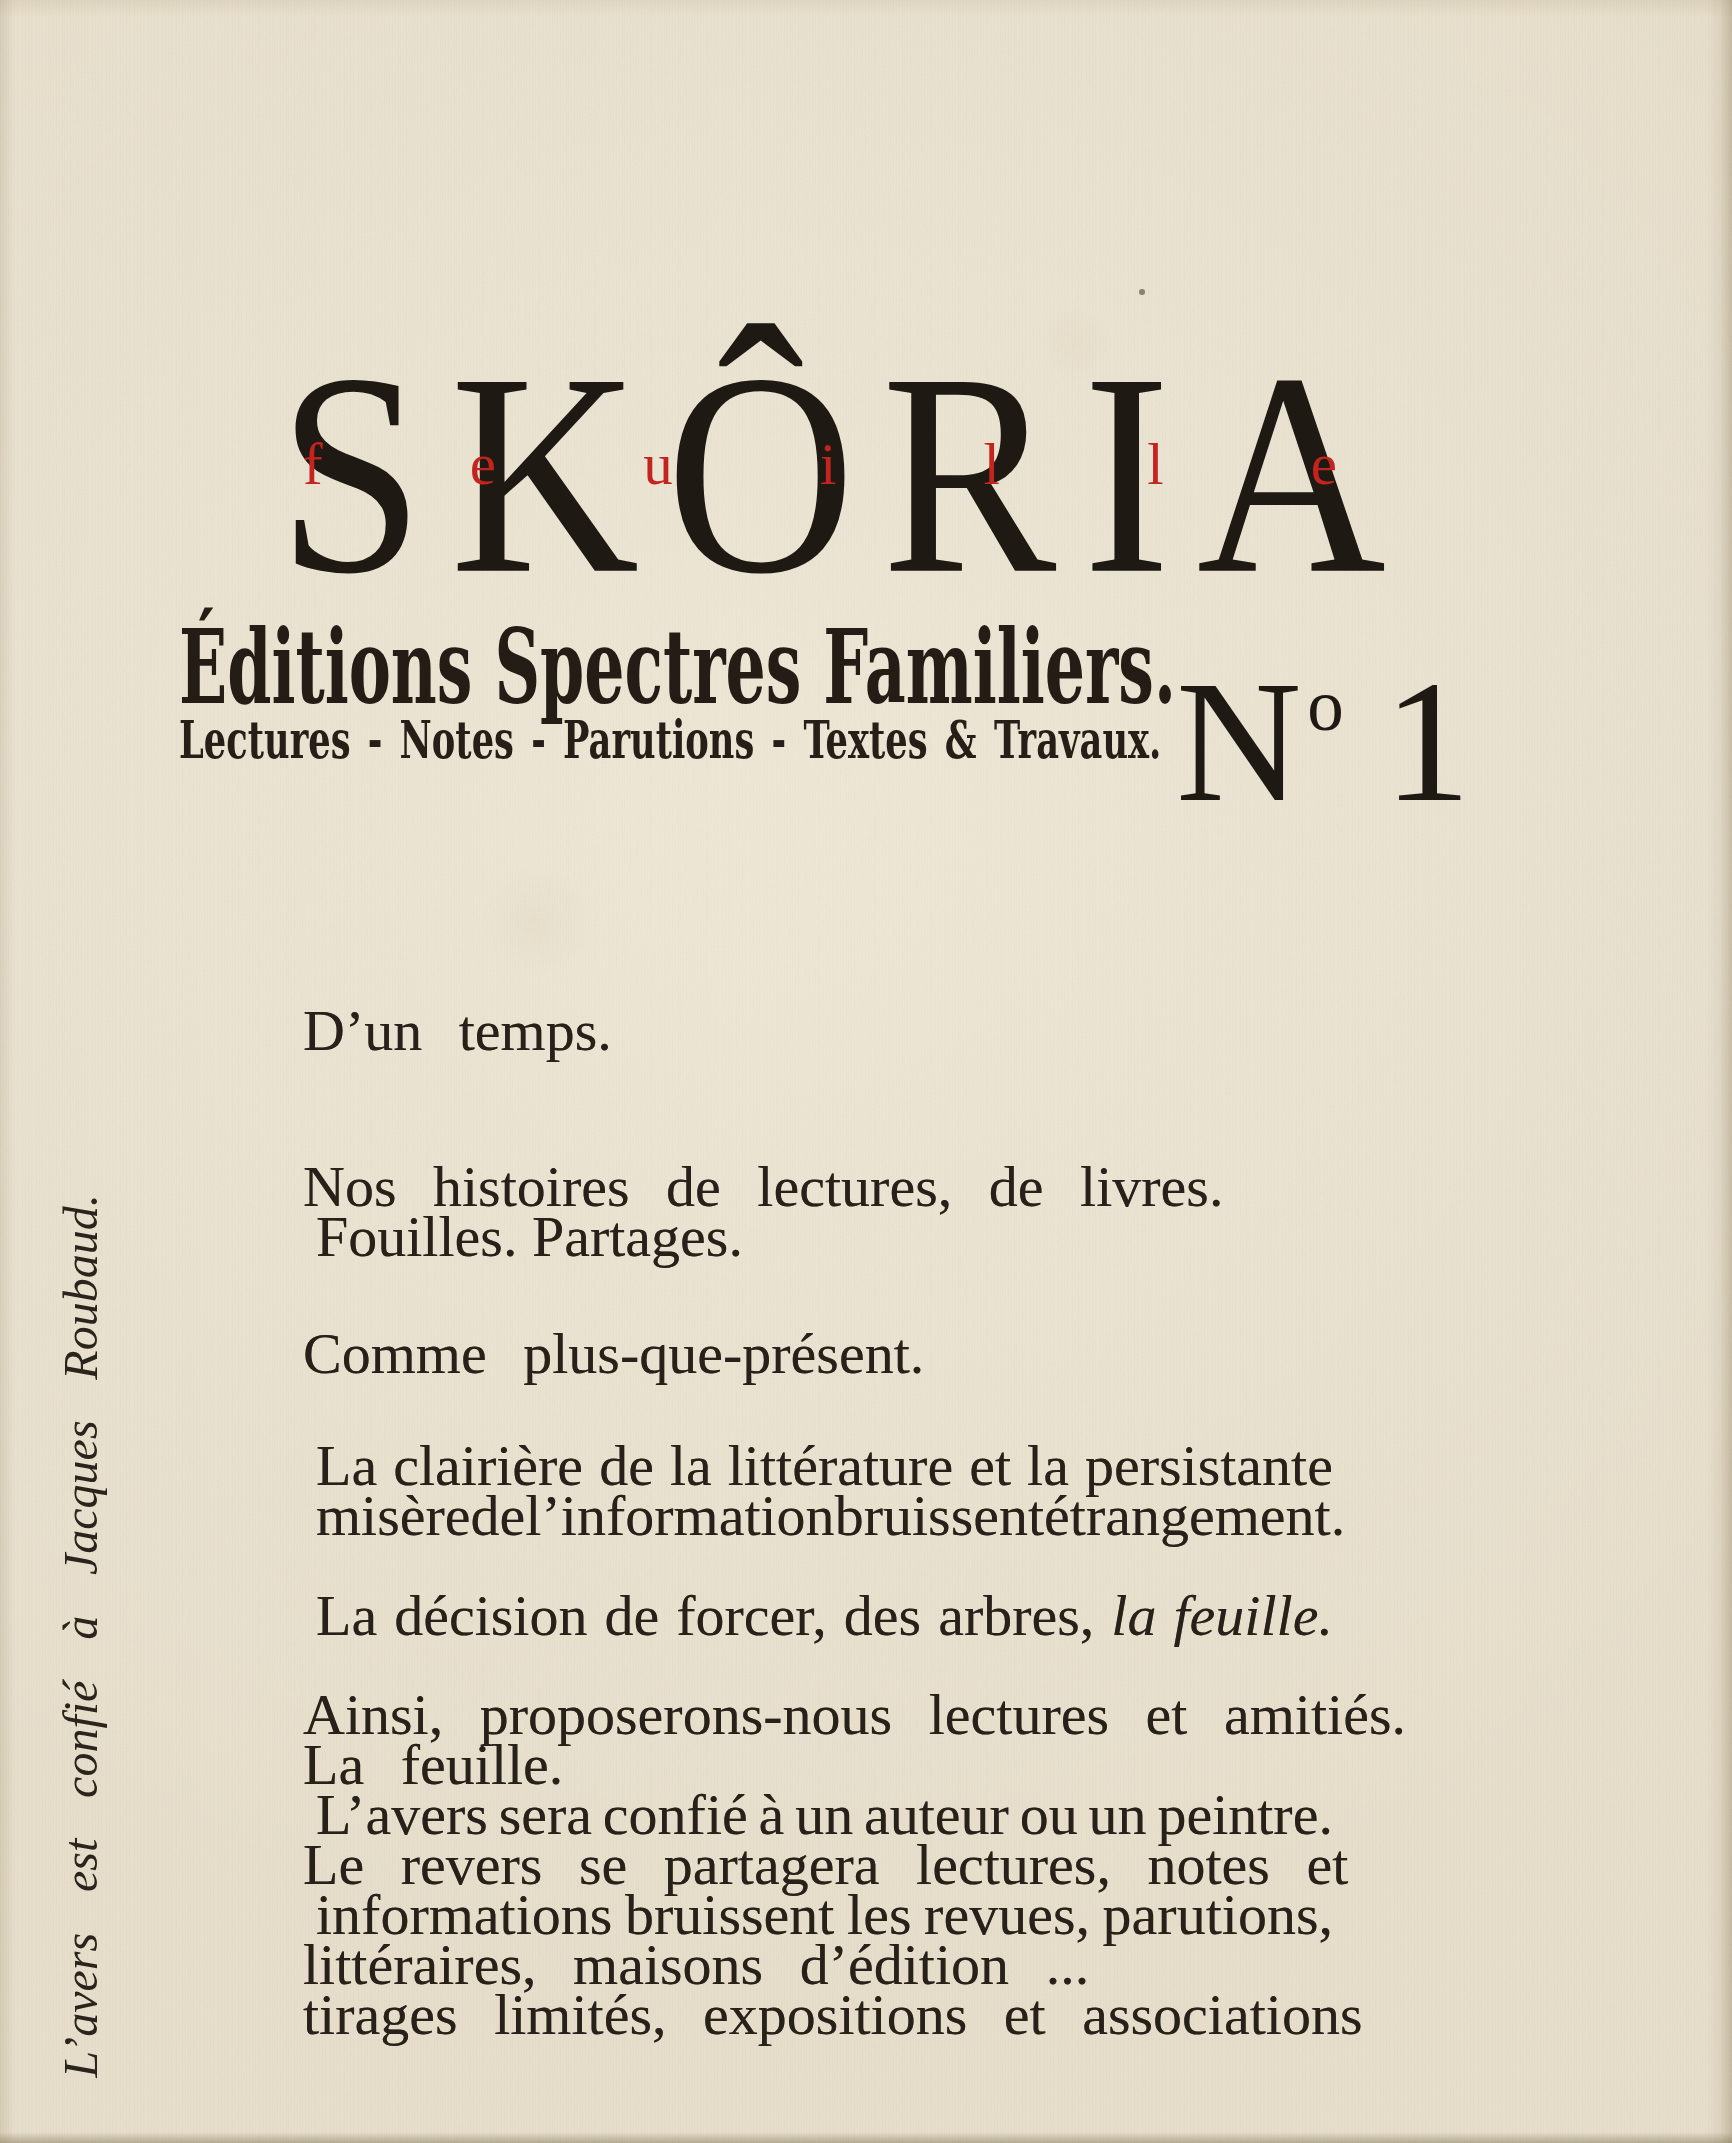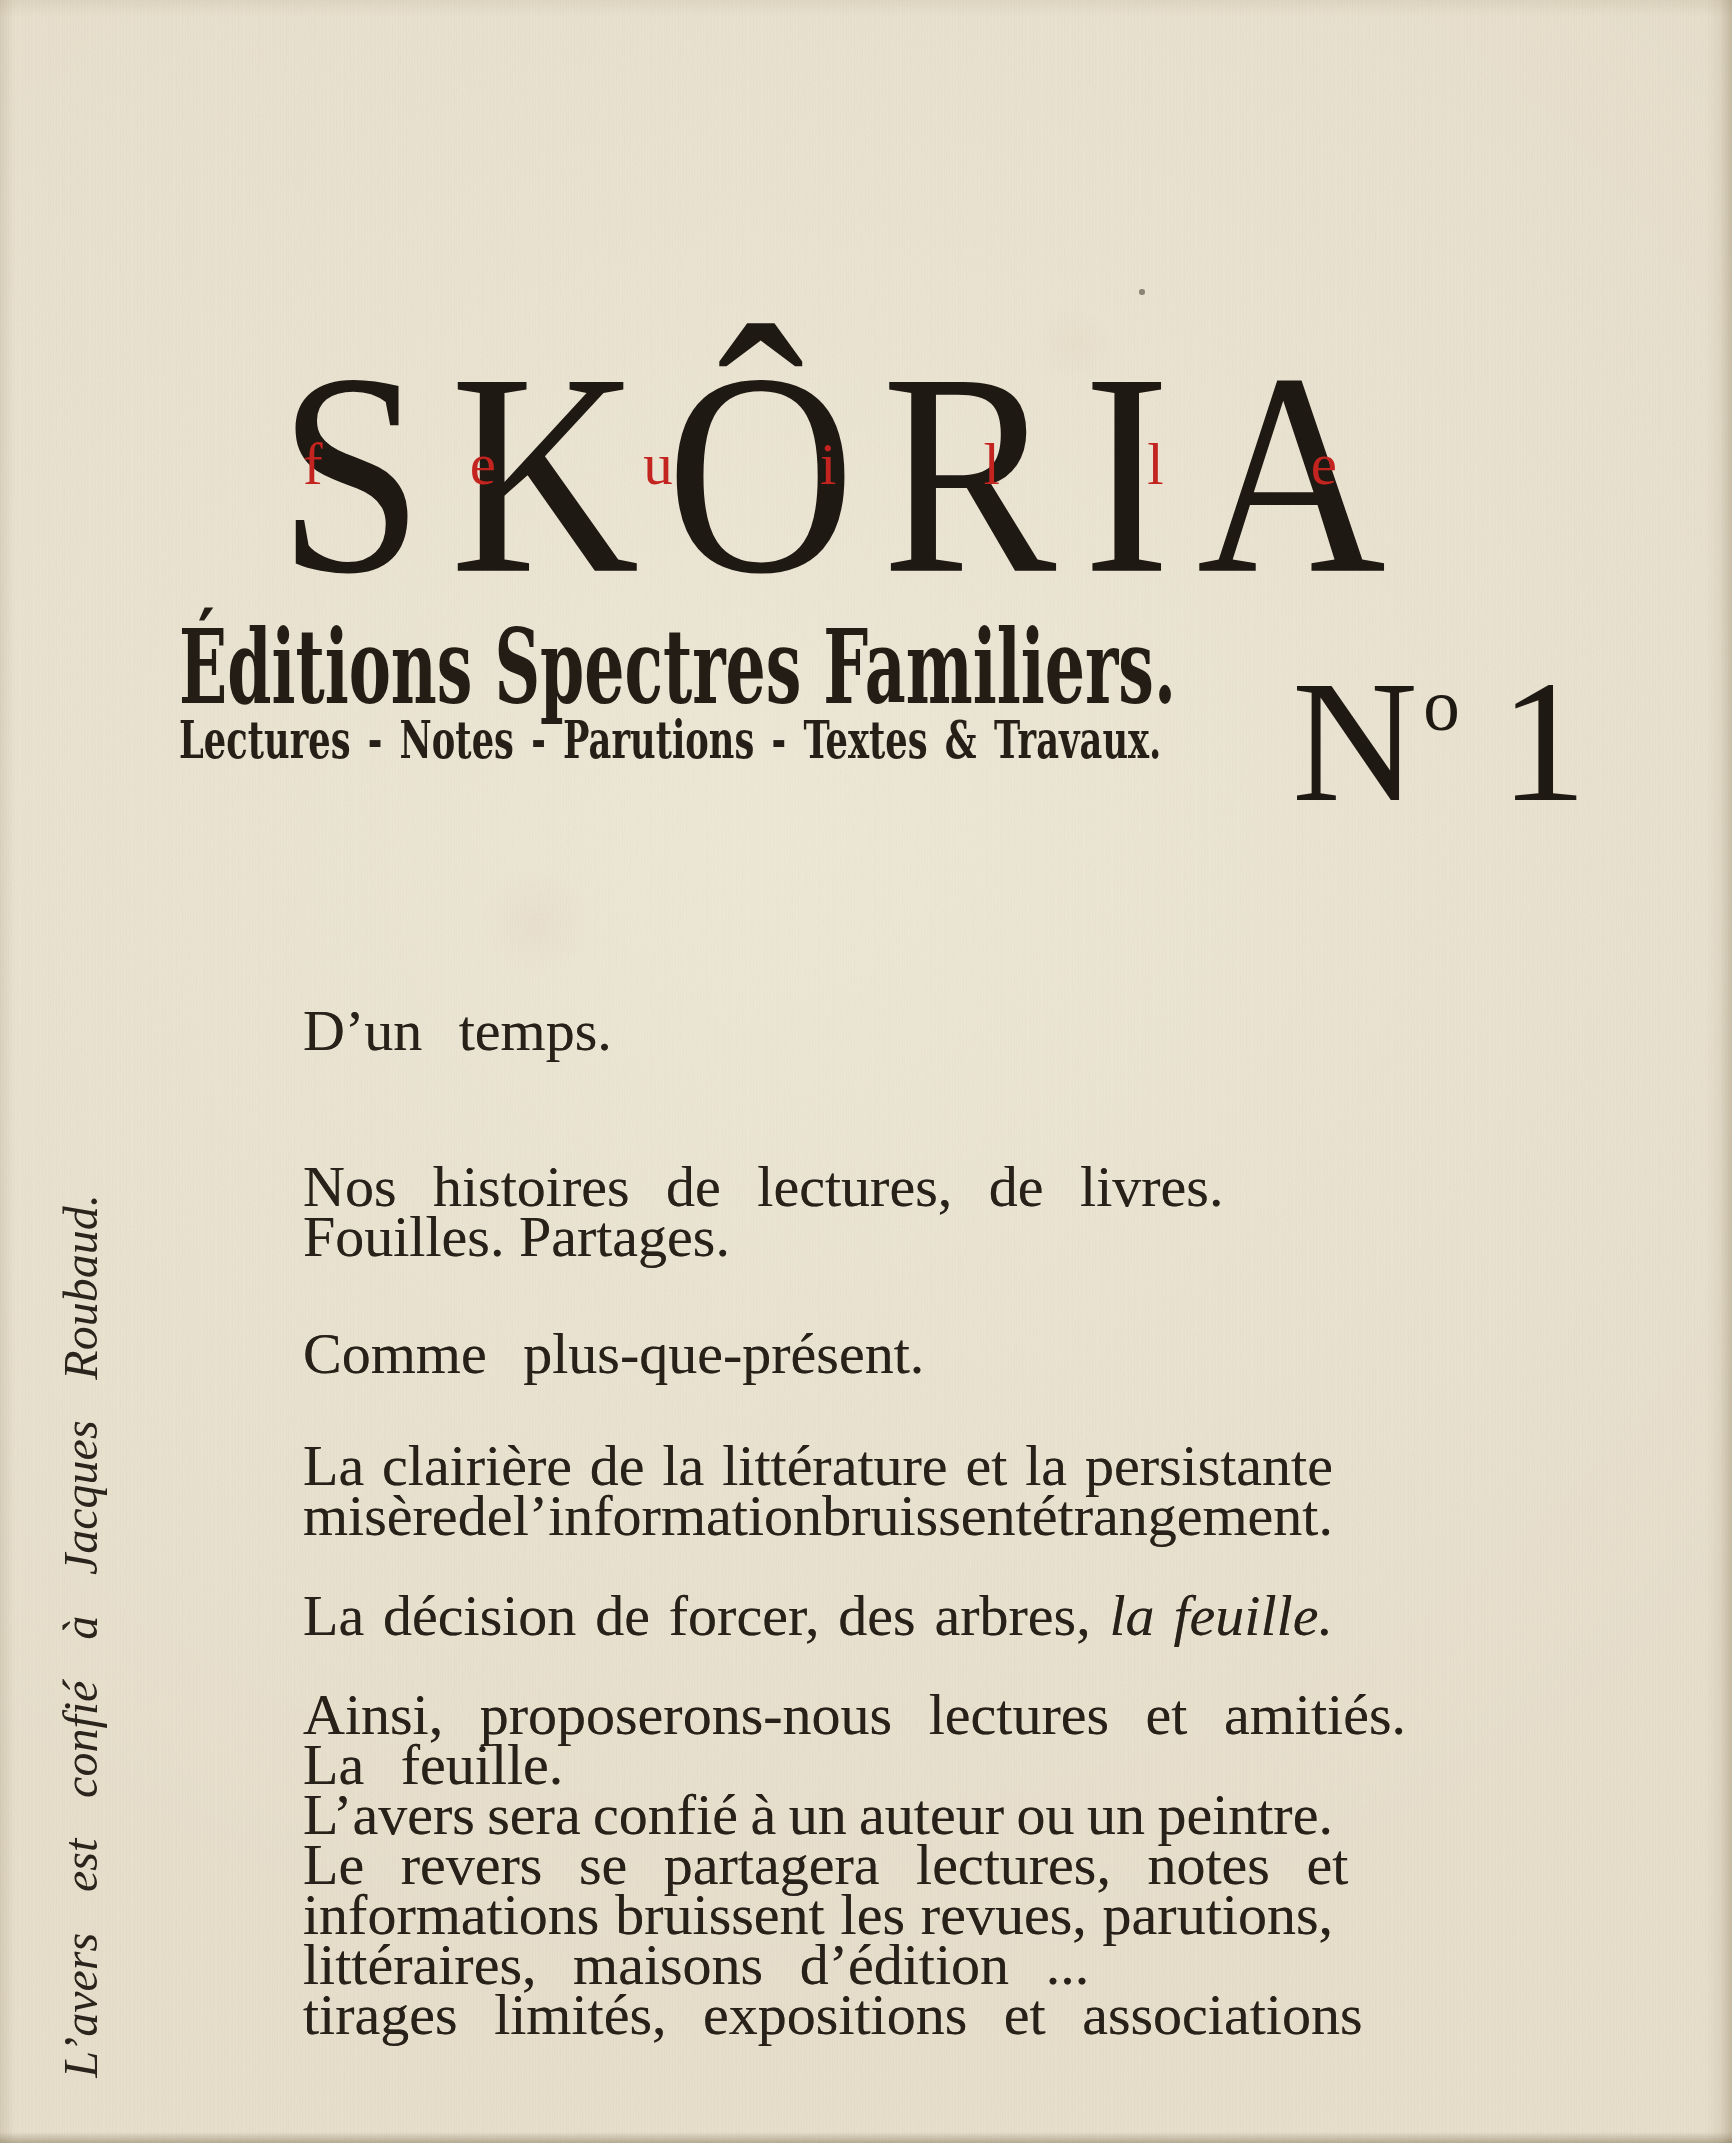--- a/index.html
+++ b/index.html
@@ -41,35 +41,35 @@
     font-size:103px;line-height:103px;white-space:nowrap;
     color:#231d15;
   }
   .tagline{
     position:absolute;left:179px;top:713px;
     font-family:"DejaVu Serif", serif;font-weight:700;
     font-size:53px;line-height:53px;white-space:nowrap;word-spacing:0.14em;
     color:#251f17;
   }
   .issue{
-    position:absolute;left:1292px;top:619px;
+    position:absolute;left:1176px;top:619px;
     font-size:174px;line-height:174px;white-space:nowrap;
     color:#1e1912;
   }
   .issue .ordinal{font-size:73px;vertical-align:70px;margin-left:5.5px;}
   .issue .digit{margin-left:40px;}
 
   
   .bodytext{
     position:absolute;left:303px;top:1006px;width:1030px;
     font-size:58px;color:#27211a;
     text-shadow:0 0 0.6px rgba(40,32,24,0.55);
   }
   .line{line-height:50px;height:50px;word-spacing:0.38em;white-space:nowrap;}
-  .jwords,.flex2{display:flex;justify-content:space-between;align-items:center;word-spacing:0;}
+  .jwords,.flex2{display:flex;justify-content:space-between;align-items:center;word-spacing:0;margin-left:13px;}
   .it{font-style:italic;}
   .m109{margin-top:106px}.m51{margin-top:67px}.m67{margin-top:62px}.m54{margin-top:50px}.m53{margin-top:49px}
 
   
   .vnote{
     position:absolute;left:81px;top:1636px;
     transform:translate(-50%,-50%) rotate(-90deg);
     font-style:italic;font-size:48px;line-height:48px;
     white-space:nowrap;word-spacing:0.6em;
     color:#2a241c;

